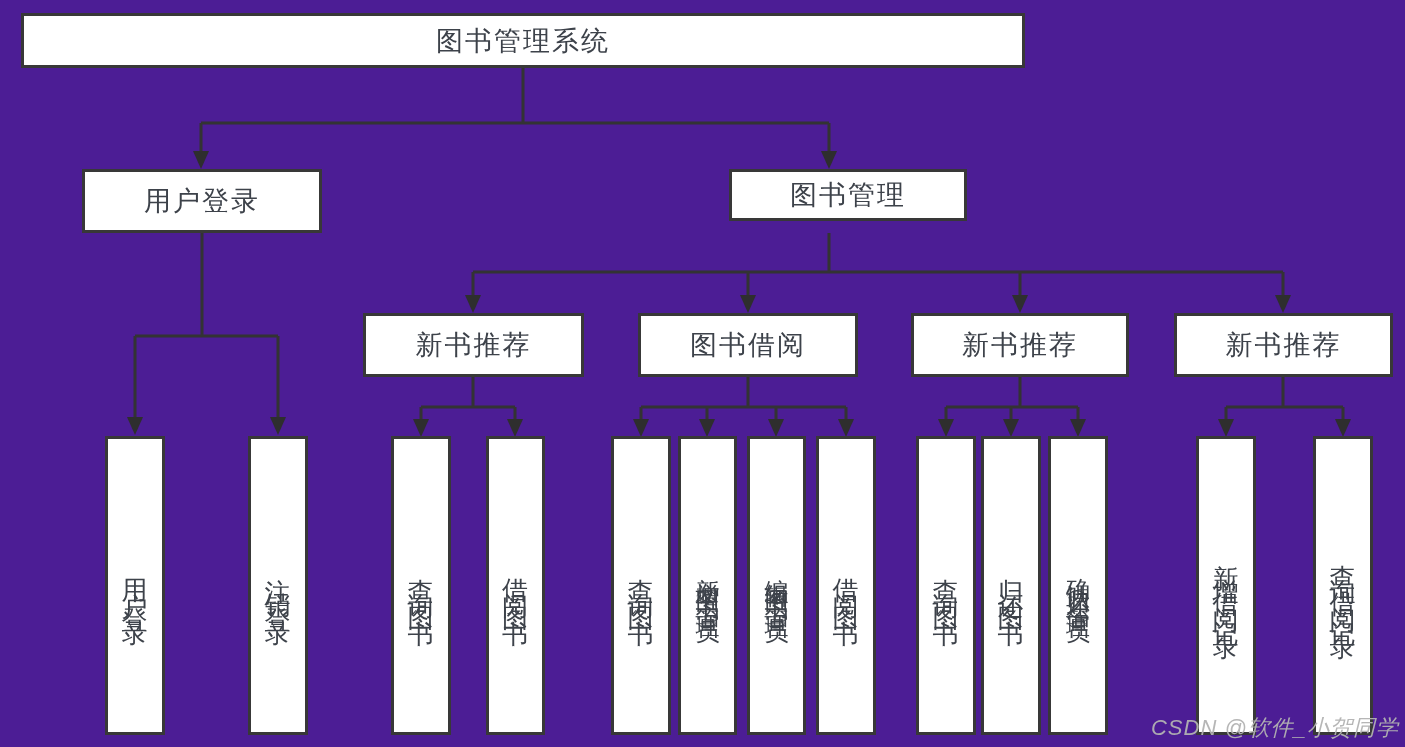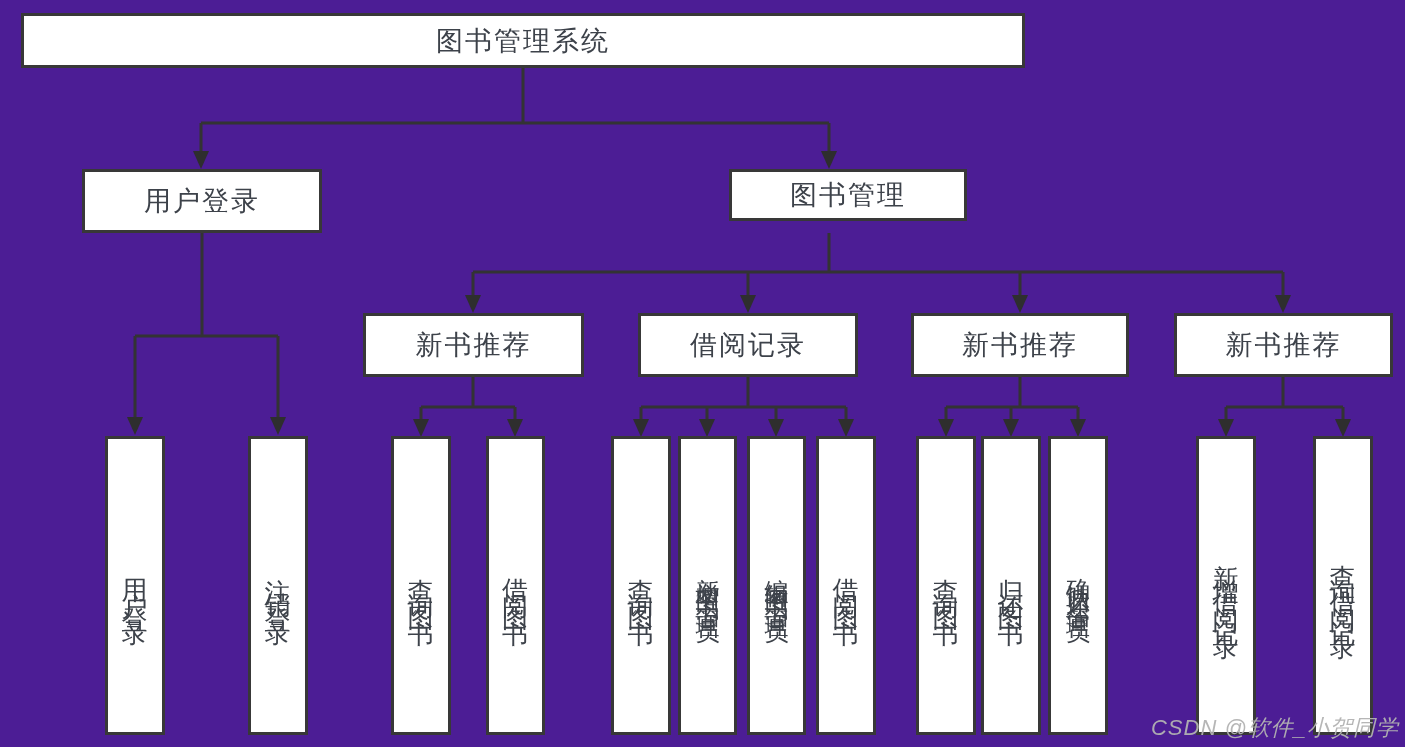--- a/index.html
+++ b/index.html
@@ -72,21 +72,21 @@
     <span>用户登录</span>
   </div>
   <div class="node" style="left:729px;top:169px;width:238px;height:52px">
     <span>图书管理</span>
   </div>
 
   <div class="node" style="left:363px;top:313px;width:221px;height:64px">
     <span>新书推荐</span>
   </div>
   <div class="node" style="left:638px;top:313px;width:220px;height:64px">
-    <span>借阅记录</span>
+    <span>图书借阅</span>
   </div>
   <div class="node" style="left:911px;top:313px;width:218px;height:64px">
     <span>新书推荐</span>
   </div>
   <div class="node" style="left:1174px;top:313px;width:219px;height:64px">
     <span>新书推荐</span>
   </div>
 
   <div class="vnode" style="left:105px;width:60px">
     <span class="vtext">用户登录</span>

